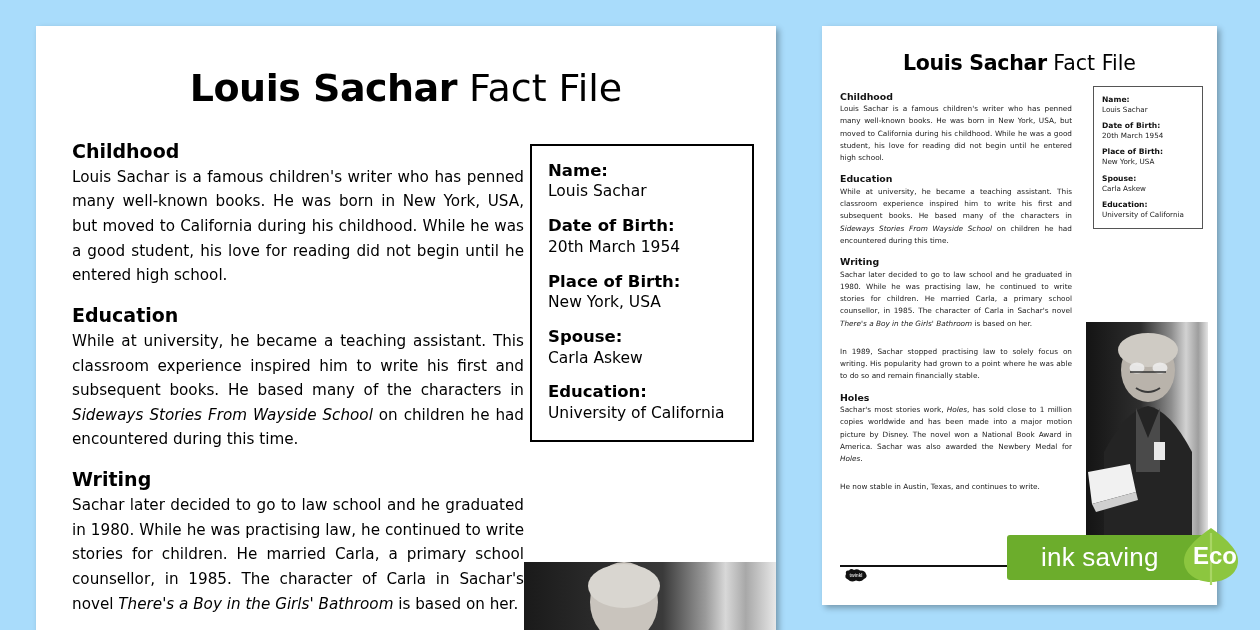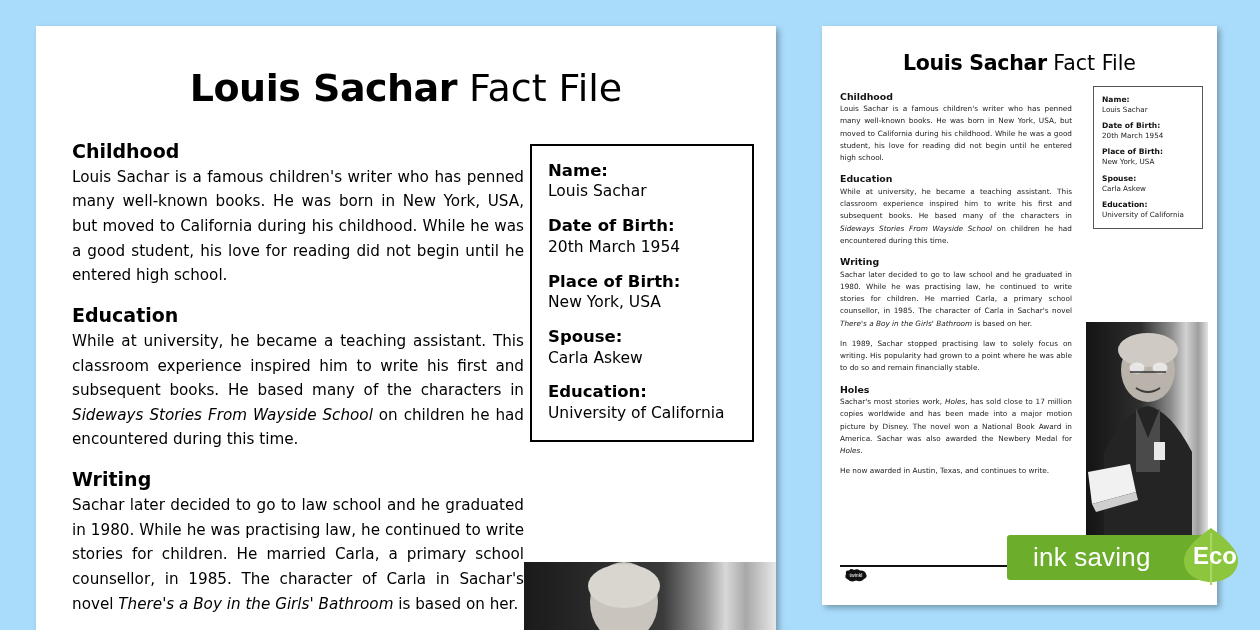--- a/index.html
+++ b/index.html
@@ -145,21 +145,21 @@
     color: #111;
   }
   .t-sec-head.first { margin-top: 0; }
 
   .t-para {
     font-size: 7.3px;
     line-height: 1.68;
     text-align: justify;
     color: #1a1a1a;
   }
-  .t-para + .t-para { margin-top: 8px; }
+  .t-para + .t-para { margin-top: 16px; }
   .t-para i { font-style: italic; }
 
   .thumb-fact-box {
     position: absolute;
     right: 14px;
     top: 60px;
     width: 110px;
     border: 1.2px solid #555;
     background: #fff;
     padding: 8px 8px 9px 8px;
@@ -207,21 +207,21 @@
     position: absolute;
     left: 0;
     top: 8px;
     width: 210px;
     height: 45px;
     background: #6cad2c;
     border-radius: 3px 0 0 3px;
   }
   .eco-text {
     position: absolute;
-    left: 26px;
+    left: 34px;
     top: 8px;
     height: 33px;
     line-height: 45px;
     font-size: 26px;
     color: #ffffff;
     font-family: "Liberation Sans", sans-serif;
     letter-spacing: 0.2px;
   }
   .eco-leaf-wrap {
     position: absolute;
@@ -335,23 +335,23 @@
       </div>
 
       <div class="t-sec-head">Writing</div>
       <div class="t-para">
         <span>Sachar later decided to go to law school and he graduated in 1980. While he was practising law, he continued to write stories for children. He married Carla, a primary school counsellor, in 1985. The character of Carla in Sachar's novel </span><i>There's a Boy in the Girls' Bathroom</i><span> is based on her.</span>
       </div>
       <div class="t-para">In 1989, Sachar stopped practising law to solely focus on writing. His popularity had grown to a point where he was able to do so and remain financially stable.</div>
 
       <div class="t-sec-head">Holes</div>
       <div class="t-para">
-        <span>Sachar's most stories work, </span><i>Holes</i><span>, has sold close to 17 million copies worldwide and has been made into a major motion picture by Disney. The novel won a National Book Award in America. Sachar was also awarded the Newbery Medal for </span><i>Holes</i><span>.</span>
-      </div>
-      <div class="t-para">He now awarded in Austin, Texas, and continues to write.</div>
+        <span>Sachar's most stories work, </span><i>Holes</i><span>, has sold close to 1 million copies worldwide and has been made into a major motion picture by Disney. The novel won a National Book Award in America. Sachar was also awarded the Newbery Medal for </span><i>Holes</i><span>.</span>
+      </div>
+      <div class="t-para">He now stable in Austin, Texas, and continues to write.</div>
 
     </div>
 
     <div class="thumb-fact-box">
       <div class="t-fact-row">
         <div class="t-fact-label">Name:</div>
         <div class="t-fact-value">Louis Sachar</div>
       </div>
       <div class="t-fact-row">
         <div class="t-fact-label">Date of Birth:</div>

